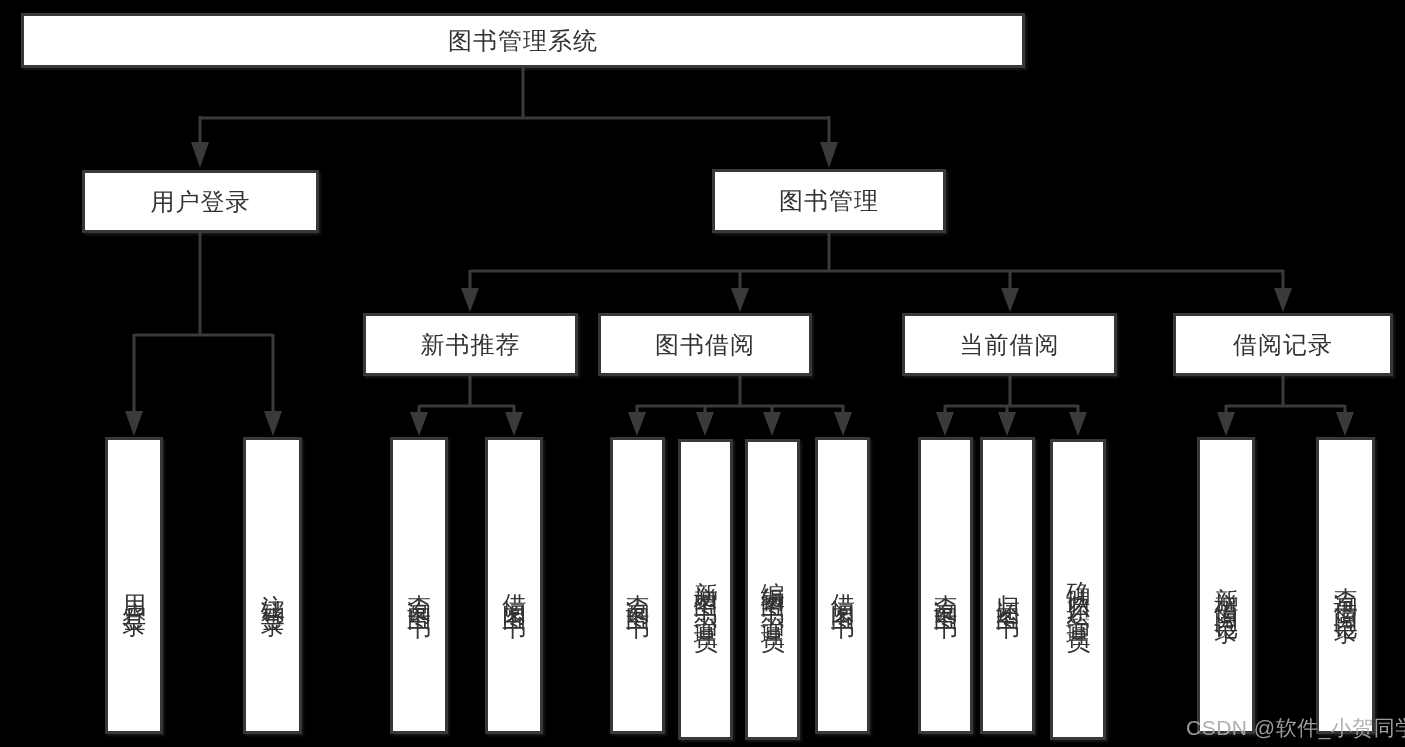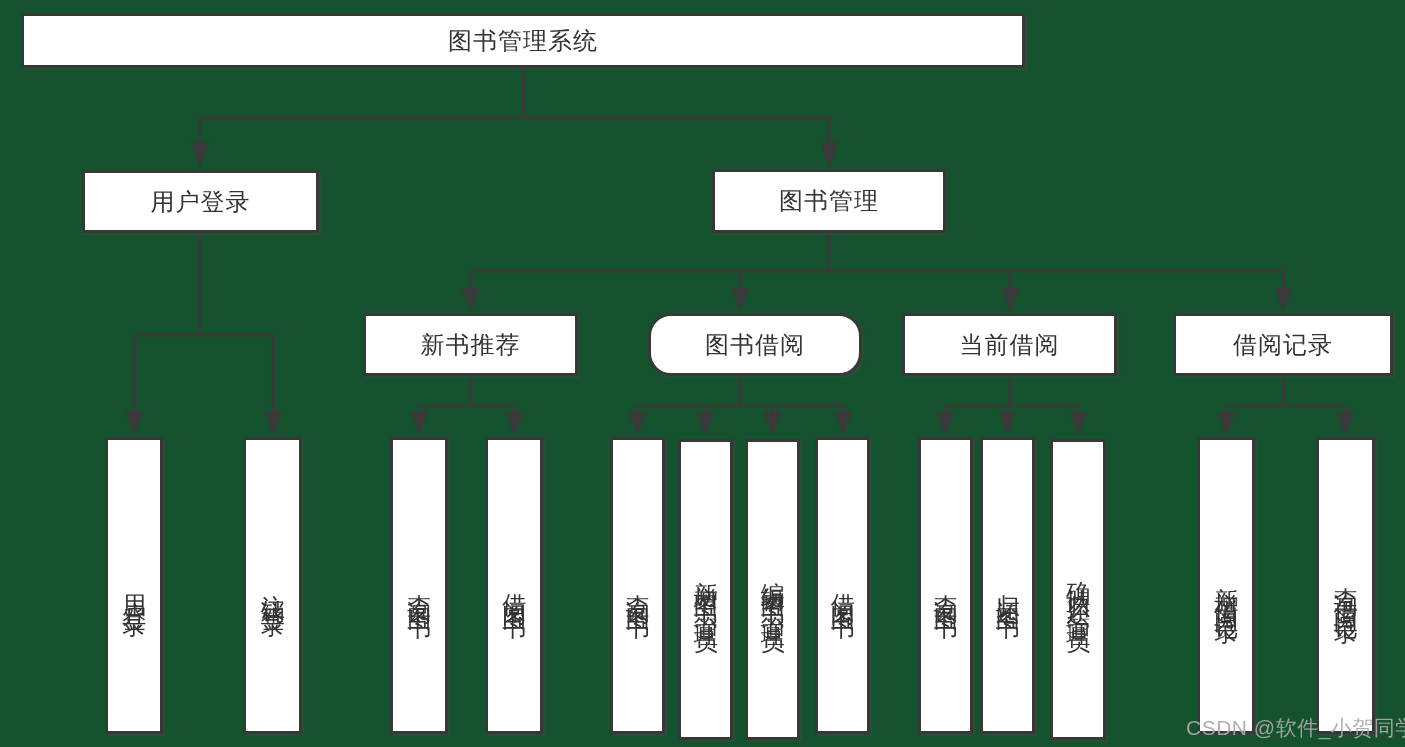--- a/index.html
+++ b/index.html
@@ -4,21 +4,21 @@
 <style>
   html, body {
     margin: 0;
     padding: 0;
     background: #ffffff;
   }
   .canvas {
     position: relative;
     width: 1405px;
     height: 747px;
-    background: #14532d;
+    background: #000000;
     font-family: "Liberation Sans", "DejaVu Sans", sans-serif;
     overflow: hidden;
   }
   .connectors {
     position: absolute;
     left: 0;
     top: 0;
     width: 1405px;
     height: 747px;
     pointer-events: none;
@@ -123,21 +123,21 @@
   <div class="node node--h" style="left:82px; top:170px; width:237px; height:63px;">
     <span>用户登录</span>
   </div>
   <div class="node node--h" style="left:363px; top:313px; width:215px; height:63px;">
     <span>新书推荐</span>
   </div>
 
   <div class="node node--h" style="left:712px; top:169px; width:234px; height:64px;">
     <span>图书管理</span>
   </div>
-  <div class="node node--h" style="left:648px; top:313px; width:214px; height:63px;border-radius:23px;">
+  <div class="node node--h" style="left:598px; top:313px; width:214px; height:63px;">
     <span>图书借阅</span>
   </div>
   <div class="node node--h" style="left:902px; top:313px; width:215px; height:63px;">
     <span>当前借阅</span>
   </div>
   <div class="node node--h" style="left:1173px; top:313px; width:220px; height:63px;">
     <span>借阅记录</span>
   </div>
 
   <div class="node node--v" style="left:105px; top:437px; width:58px; height:297px;">

